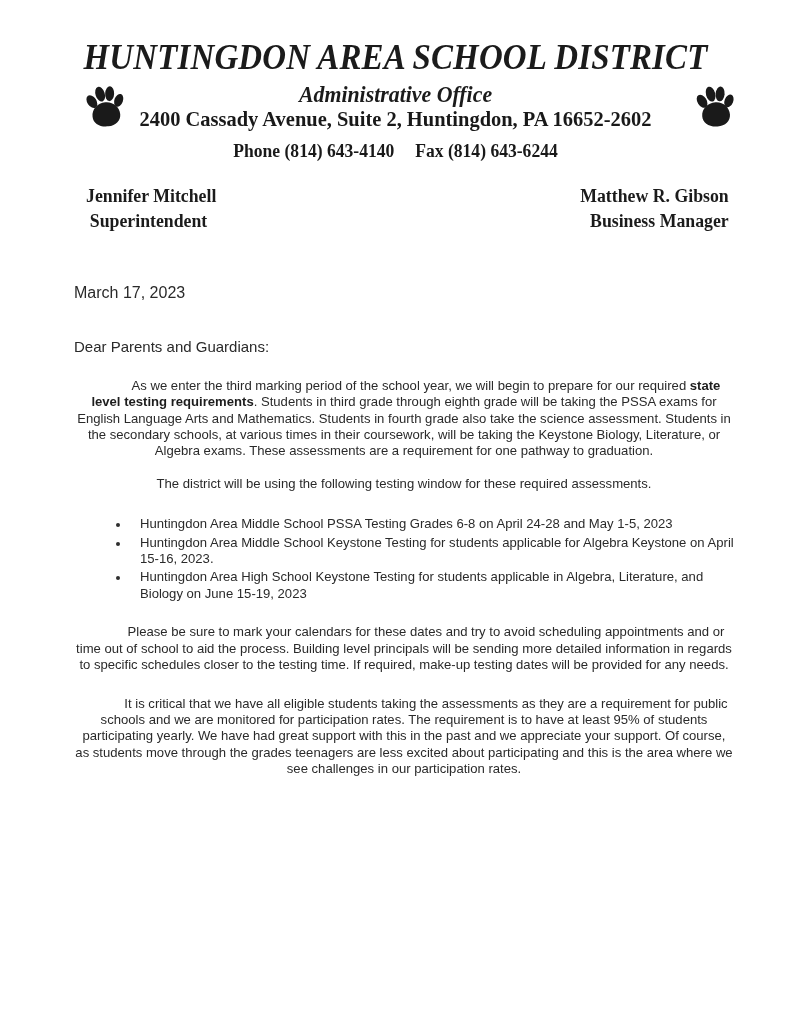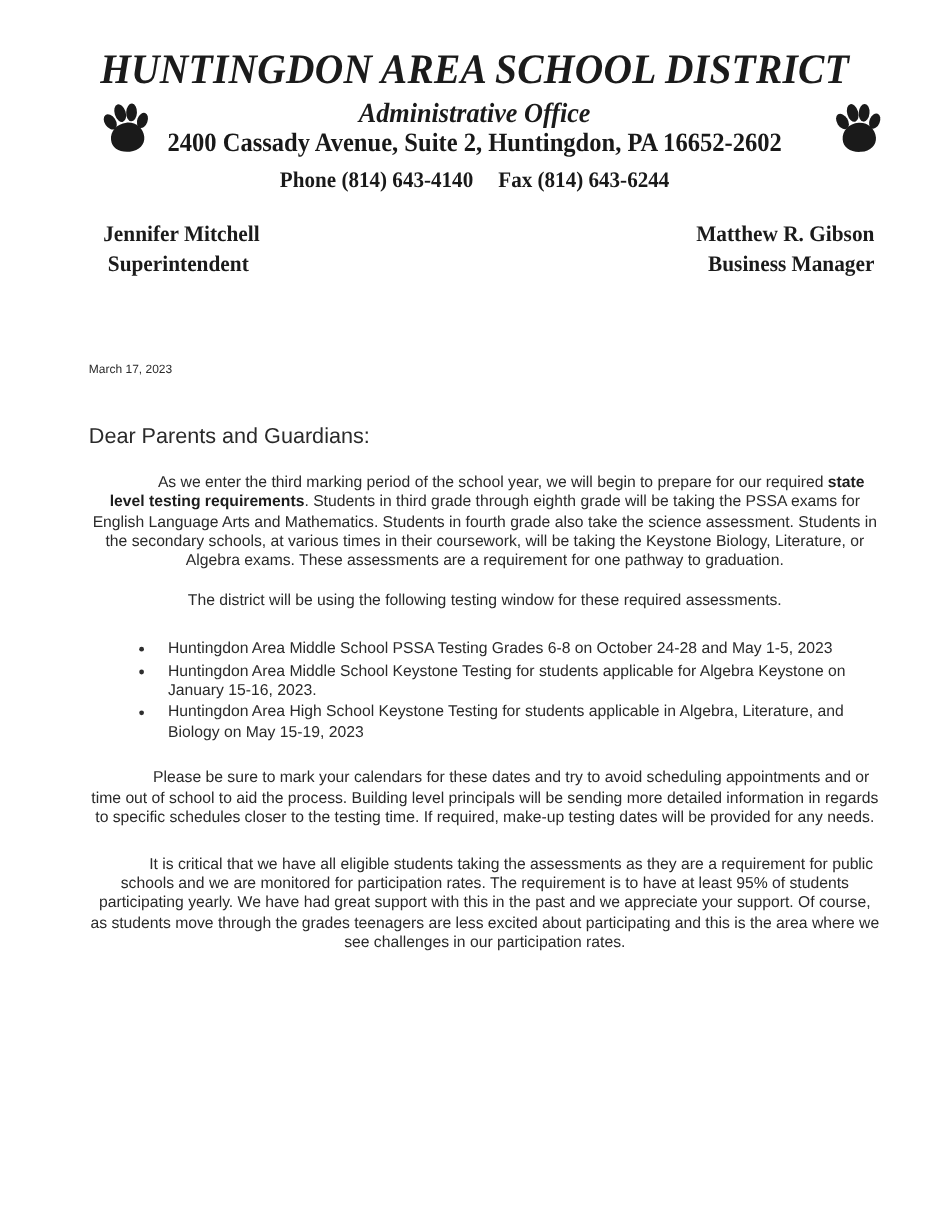--- a/index.html
+++ b/index.html
@@ -122,27 +122,27 @@
     top: 285px;
     left: 74px;
     width: 660px;
     font-family: "Liberation Sans", sans-serif;
     font-size: 13.1px;
     line-height: 16.4px;
     color: #2a2a2a;
   }
 
   .date {
-    margin: 16px 0 0 0;
-    font-size: 10px;
+    margin: 0 0 0 0;
+    font-size: 16px;
   }
 
   .salutation {
     margin: 38px 0 0 0;
-    font-size: 18px;
+    font-size: 15px;
   }
 
   p.para {
     margin: 22px 0 0 0;
     text-align: center;
     text-indent: 44px;
   }
   p.para.no-indent { text-indent: 0; margin-top: 16px; }
 
   p.para b { font-weight: bold; color: #1d1d1d; }
@@ -232,23 +232,23 @@
 
     <div class="date">March 17, 2023</div>
 
     <div class="salutation">Dear Parents and Guardians:</div>
 
     <p class="para"><span>As we enter the third marking period of the school year, we will begin to prepare for our required </span><b>state level testing requirements</b><span>.  Students in third grade through eighth grade will be taking the PSSA exams for English Language Arts and Mathematics.  Students in fourth grade also take the science assessment.  Students in the secondary schools, at various times in their coursework, will be taking the Keystone Biology, Literature, or Algebra exams. These assessments are a requirement for one pathway to graduation.</span></p>
 
     <p class="para no-indent">The district will be using the following testing window for these required assessments.</p>
 
     <ul class="testing-list">
-      <li>Huntingdon Area Middle School PSSA Testing Grades 6-8 on October 24-28 and May 1-5, 2023</li>
-      <li>Huntingdon Area Middle School Keystone Testing for students applicable for Algebra Keystone on January 15-16, 2023.</li>
-      <li>Huntingdon Area High School Keystone Testing for students applicable in Algebra, Literature, and Biology on May 15-19, 2023</li>
+      <li>Huntingdon Area Middle School PSSA Testing Grades 6-8 on April 24-28 and May 1-5, 2023</li>
+      <li>Huntingdon Area Middle School Keystone Testing for students applicable for Algebra Keystone on April 15-16, 2023.</li>
+      <li>Huntingdon Area High School Keystone Testing for students applicable in Algebra, Literature, and Biology on June 15-19, 2023</li>
     </ul>
 
     <p class="para para-group">Please be sure to mark your calendars for these dates and try to avoid scheduling appointments and or time out of school to aid the process.  Building level principals will be sending more detailed information in regards to specific schedules closer to the testing time.  If required, make-up testing dates will be provided for any needs.</p>
 
     <p class="para">It is critical that we have all eligible students taking the assessments as they are a requirement for public schools and we are monitored for participation rates.  The requirement is to have at least 95% of students participating yearly.  We have had great support with this in the past and we appreciate your support.  Of course, as students move through the grades teenagers are less excited about participating and this is the area where we see challenges in our participation rates.</p>
 
   </div>
 
 </div>
 

